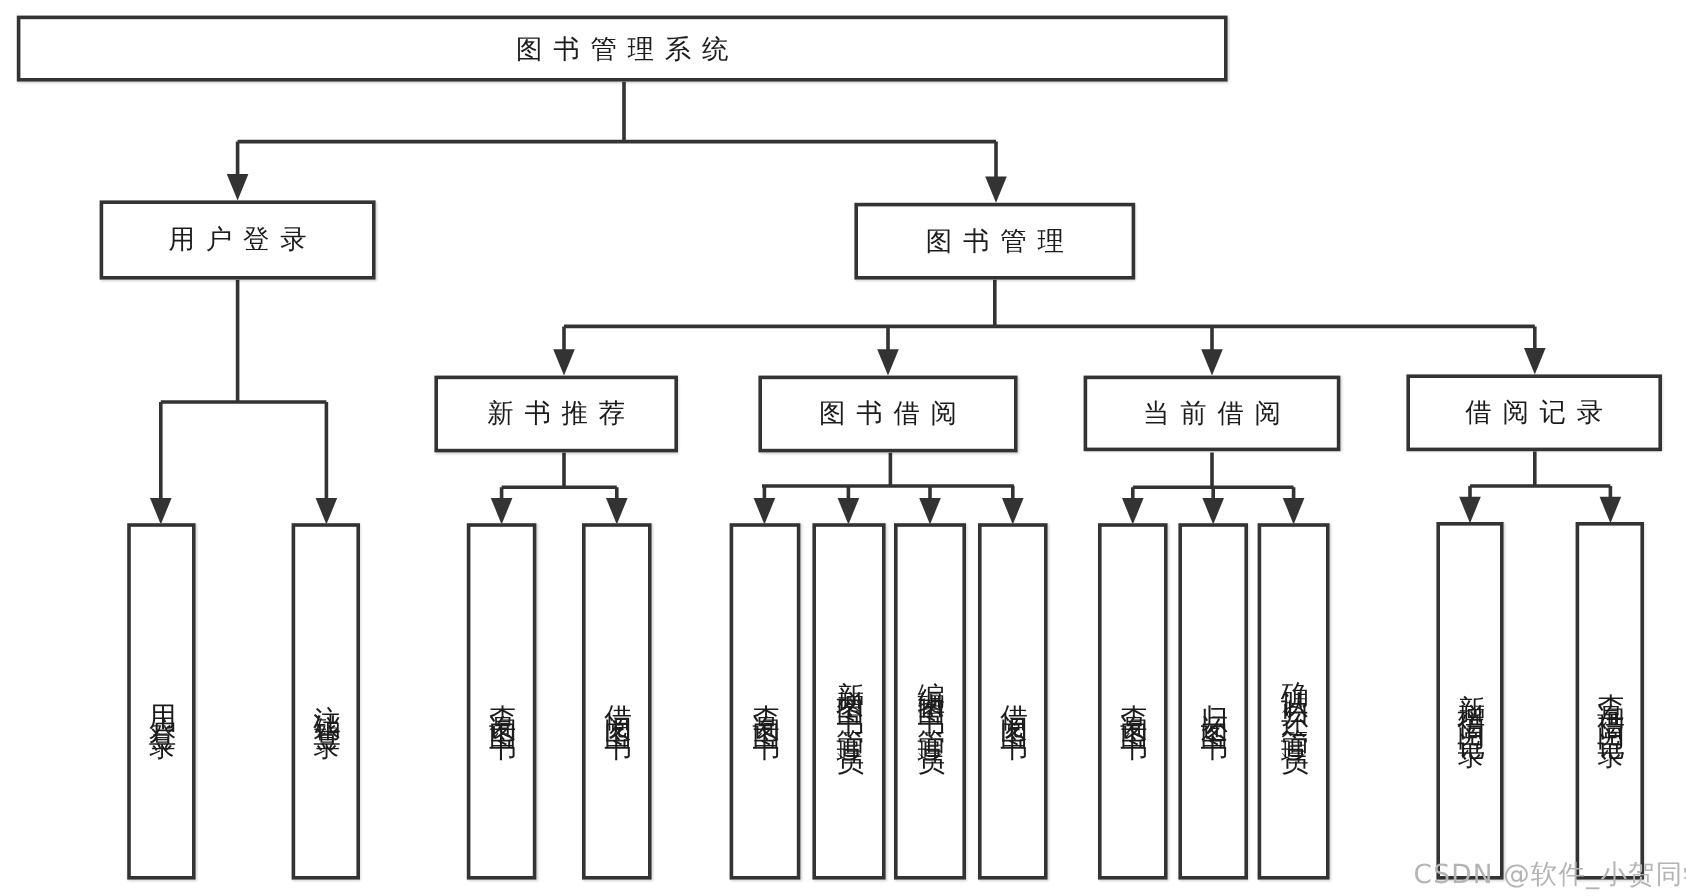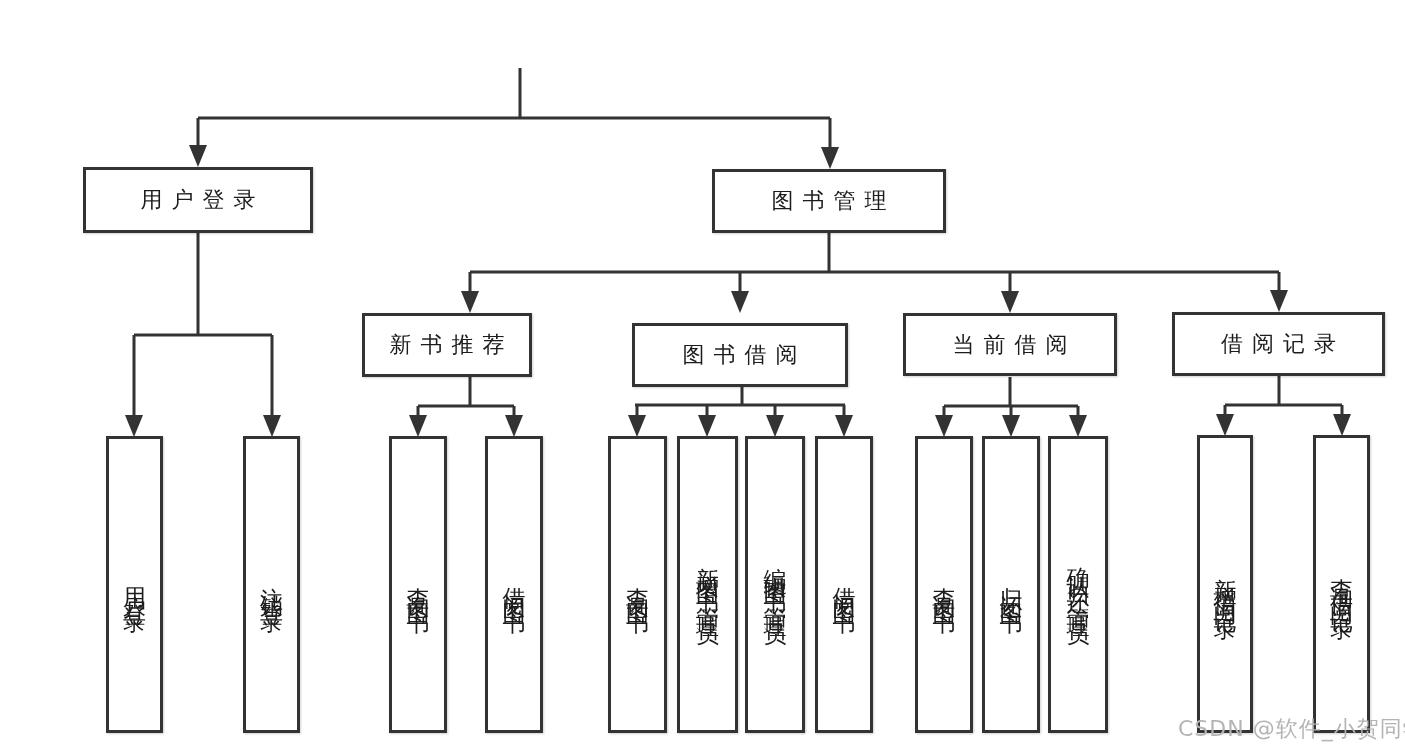--- a/index.html
+++ b/index.html
@@ -56,26 +56,27 @@
       <polygon points="766,415 784,415 775,437"></polygon>
       <polygon points="835,415 853,415 844,437"></polygon>
       <polygon points="935,415 953,415 944,437"></polygon>
       <polygon points="1002,415 1020,415 1011,437"></polygon>
       <polygon points="1069,415 1087,415 1078,437"></polygon>
       <polygon points="1216,414 1234,414 1225,436"></polygon>
       <polygon points="1333,414 1351,414 1342,436"></polygon>
     </g>
   </svg>
 
+  <div class="hbox" style="left:14px; top:13px; width:1009px; height:55px;">图书管理系统</div>
 
   <div class="hbox" style="left:83px; top:167px; width:230px; height:66px;">用户登录</div>
   <div class="hbox" style="left:712px; top:169px; width:234px; height:64px;">图书管理</div>
 
-  <div class="hbox" style="left:362px; top:313px; width:170px; height:64px;">新书推荐</div>
-  <div class="hbox" style="left:632px; top:323px; width:216px; height:64px;">图书借阅</div>
+  <div class="hbox" style="left:362px; top:313px; width:203px; height:64px;">新书推荐</div>
+  <div class="hbox" style="left:632px; top:313px; width:216px; height:64px;">图书借阅</div>
   <div class="hbox" style="left:903px; top:313px; width:214px; height:63px;font-family:Liberation Mono, monospace;">当前借阅</div>
   <div class="hbox" style="left:1172px; top:312px; width:213px; height:64px;">借阅记录</div>
 
   <div class="vbox" style="left:106px; width:57px;">用户登录</div>
   <div class="vbox" style="left:243px; width:57px;">注销登录</div>
 
   <div class="vbox" style="left:389px; width:58px;">查询图书</div>
   <div class="vbox" style="left:485px; width:58px;">借阅图书</div>
 
   <div class="vbox" style="left:608px; width:59px;">查询图书</div>

